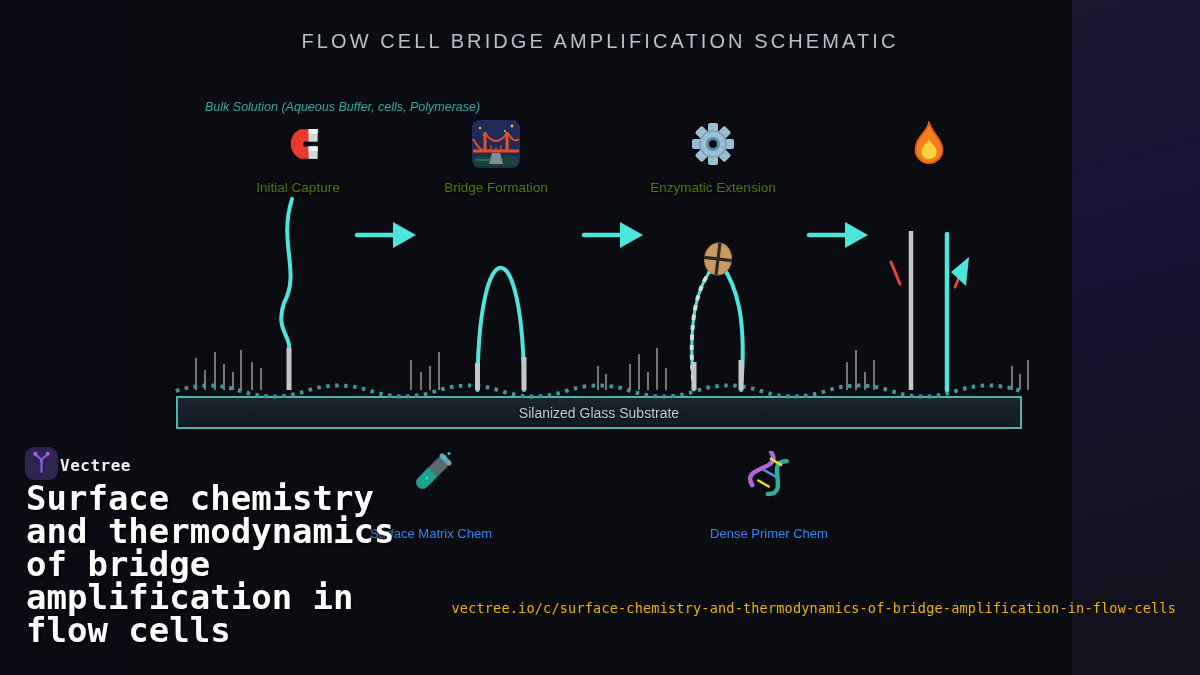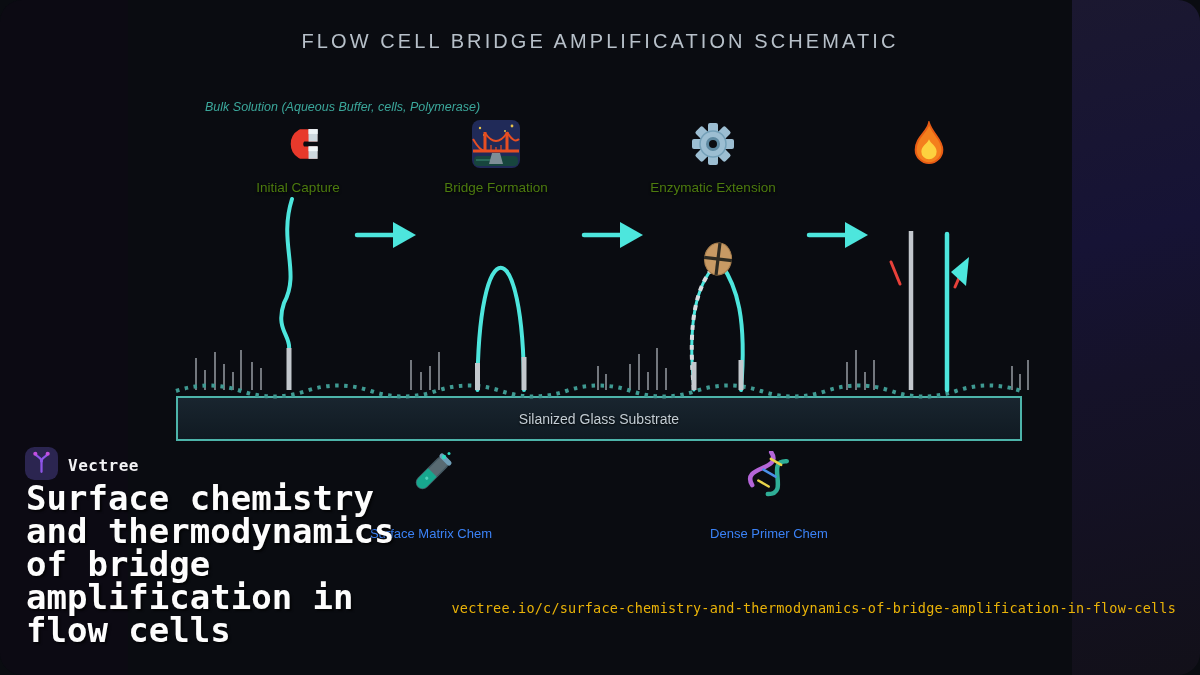--- a/index.html
+++ b/index.html
@@ -3,21 +3,21 @@
 <meta charset="utf-8">
 <style>
   :root{
     --strand-cyan:#4de6dd; --strand-gray:#c3c8cd; --surface-dots:#3f9a92;
     --substrate-border:#4db4aa; --heat-red:#e8413a; --accent-teal:#3ba79b;
     --polymerase-tan:#c89a64;
   }
   *{margin:0;padding:0;box-sizing:border-box}
   html,body{width:1200px;height:675px;background:#0a0c11;}
   .page{position:relative;width:1200px;height:675px;overflow:hidden;
-        font-family:"Liberation Sans",sans-serif;background:#0a0c11;border-radius:22px;}
+        font-family:"Liberation Sans",sans-serif;background:#0a0c11;}
   .band-left{position:absolute;left:0;top:0;width:128px;height:675px;background:#0c0a13;z-index:0;}
   .band-right{position:absolute;left:1072px;top:0;width:128px;height:675px;
         background:linear-gradient(165deg,#1b1830 0%,#161335 35%,#151229 55%,#121019 100%);z-index:0;}
   .panel{position:absolute;left:128px;top:0;width:944px;height:675px;background:#0a0c11;z-index:1;}
 
   .diagram-title{position:absolute;left:128px;top:30px;width:944px;text-align:center;
         font-size:20px;letter-spacing:3.1px;color:#b7c0c9;z-index:3;}
   .bulk-label{position:absolute;left:205px;top:100px;font-size:12.5px;font-style:italic;
         color:var(--accent-teal);z-index:3;}
 
@@ -27,32 +27,32 @@
 
   .art{position:absolute;left:0;top:0;width:1200px;height:675px;z-index:2;pointer-events:none;}
   .tick{stroke:#8e949a;stroke-width:1.6;}
   .c-cyan{stroke:var(--strand-cyan);fill:none;stroke-linecap:round;}
   .c-gray{stroke:var(--strand-gray);fill:none;stroke-linecap:butt;}
   .f-cyan{fill:var(--strand-cyan);}
   .red{stroke:var(--heat-red);stroke-width:3;stroke-linecap:round;}
   .wave{stroke:var(--surface-dots);stroke-width:4;fill:none;stroke-dasharray:3.5 5.5;}
   .dashw{stroke:#d9dde0;stroke-width:4;fill:none;stroke-dasharray:5 5;stroke-linecap:butt;}
 
-  .substrate{position:absolute;left:176px;top:396px;width:846px;height:45px;z-index:1;
+  .substrate{position:absolute;left:176px;top:396px;width:846px;height:33px;z-index:1;
         border:2px solid var(--substrate-border);
         background:linear-gradient(#19252f 0%,#101a22 100%);
         display:flex;align-items:center;justify-content:center;}
   .substrate span{font-size:14px;color:#c3cdd4;text-shadow:0 1px 2px #000;}
 
   .legend-item{position:absolute;top:450px;width:240px;text-align:center;z-index:2;}
   .legend-icon{height:48px;display:flex;align-items:center;justify-content:center;}
   .legend-label{margin-top:28px;font-size:13px;color:#3b82f6;}
 
   .brand{position:absolute;left:25px;top:447px;display:flex;align-items:center;z-index:5;}
-  .brand-name{margin-left:10px;font-family:"DejaVu Sans Mono","Liberation Mono",monospace;
+  .brand-name{margin-left:2px;font-family:"DejaVu Sans Mono","Liberation Mono",monospace;
         font-weight:bold;font-size:16px;color:#f2f2f4;letter-spacing:.5px;}
   .big-title{position:absolute;left:26px;top:482px;width:410px;z-index:5;
         font-family:"DejaVu Sans Mono","Liberation Mono",monospace;font-weight:bold;
         font-size:34px;line-height:33px;color:#fdfdfd;text-shadow:2px 2px 2px rgba(0,0,0,.6);}
   .url{position:absolute;right:24px;top:600px;z-index:5;
         font-family:"DejaVu Sans Mono","Liberation Mono",monospace;
         font-size:13.5px;color:#eab308;letter-spacing:.2px;}
 </style>
 </head>
 <body>

